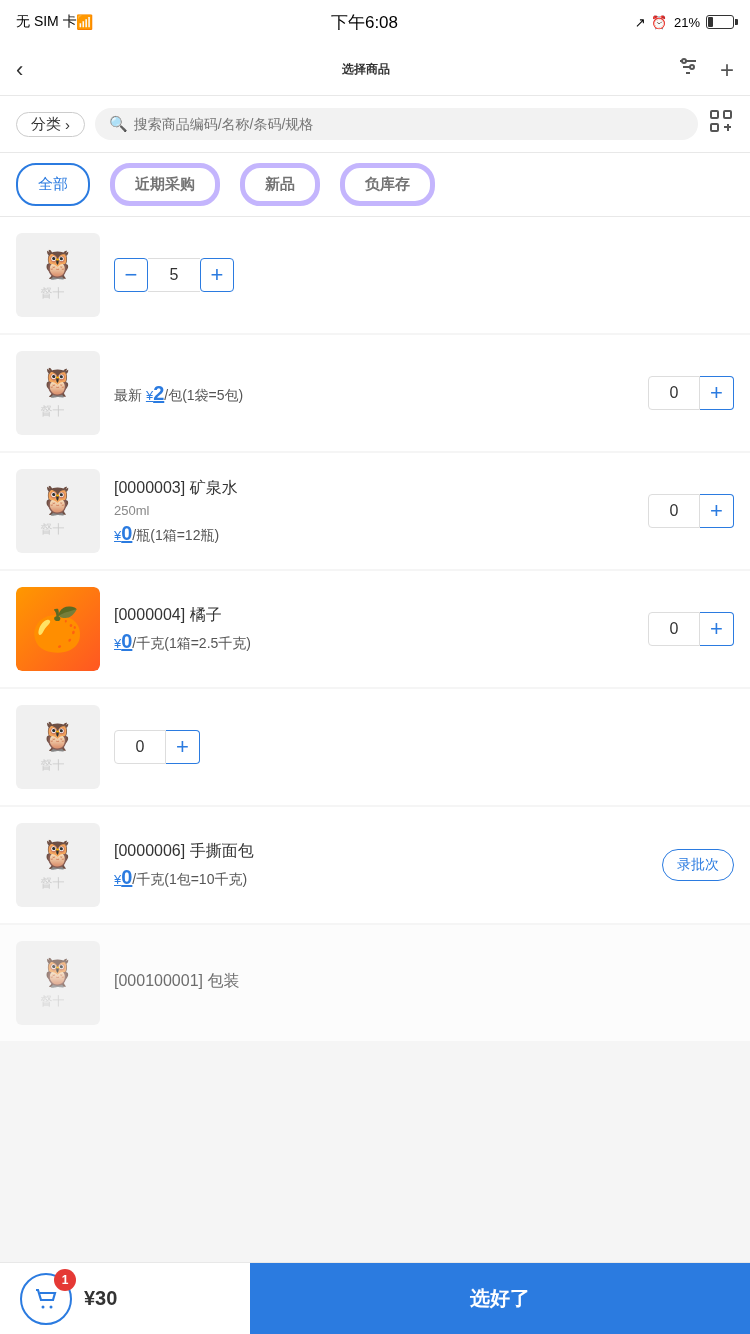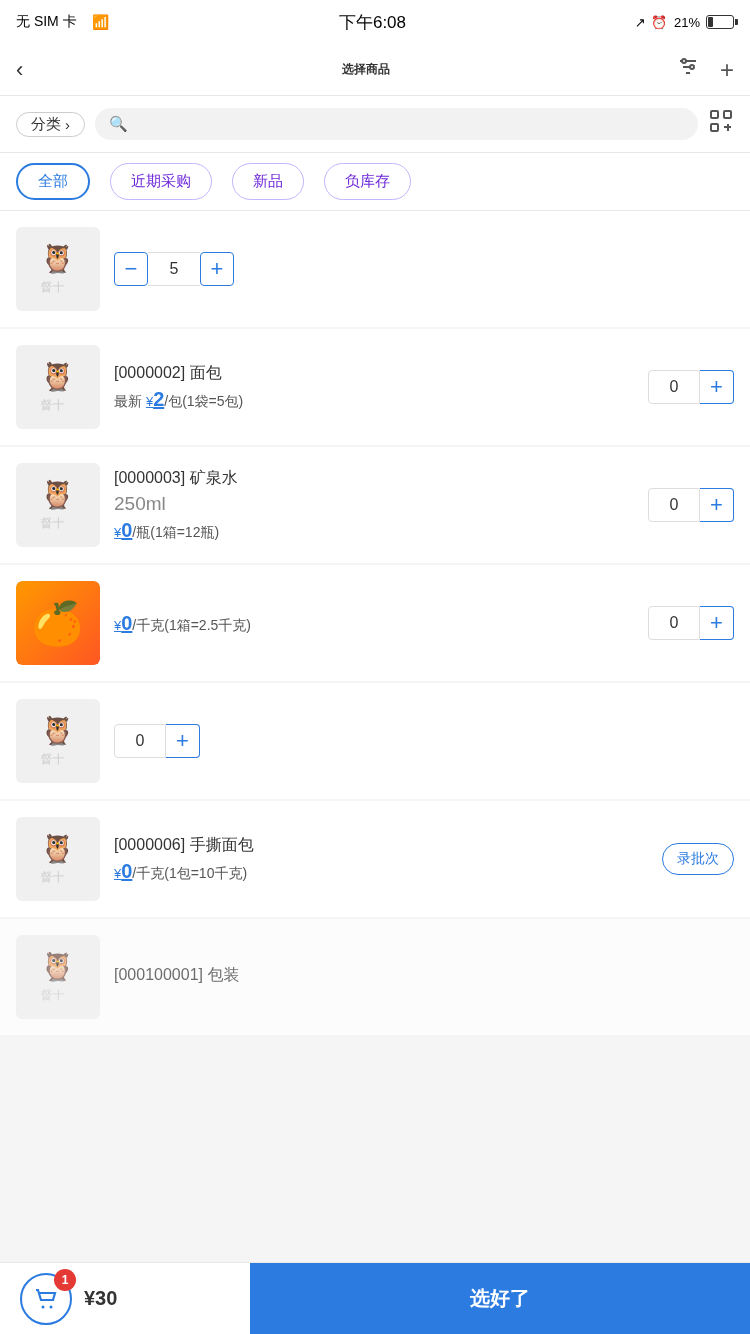--- a/index.html
+++ b/index.html
@@ -15,21 +15,21 @@
     
     .status-bar {
       background: #fff;
       height: 44px;
       display: flex;
       align-items: center;
       justify-content: space-between;
       padding: 0 16px;
       font-size: 15px;
     }
-    .status-left { display: flex; align-items: center; gap: 16px; font-size: 14px; text-align: center; }
+    .status-left { display: flex; align-items: center; gap: 0; font-size: 14px; text-align: center; }
     .status-center { font-size: 17px; font-weight: 500; }
     .status-right { display: flex; align-items: center; gap: 6px; font-size: 13px; }
     .battery-box {
       width: 28px; height: 14px; border: 1.5px solid #333; border-radius: 3px; position: relative; display: inline-flex; align-items: center; padding: 1px;
     }
     .battery-box::after {
       content: ''; position: absolute; right: -5px; top: 50%; transform: translateY(-50%);
       width: 3px; height: 6px; background: #333; border-radius: 0 1px 1px 0;
     }
     .battery-fill { height: 100%; width: 21%; background: #333; border-radius: 1px; }
@@ -96,24 +96,25 @@
       background: #fff;
       display: flex;
       padding: 10px 16px;
       gap: 20px;
       border-bottom: 1px solid #e8e8e8;
     }
     .tab-item {
       padding: 7px 20px;
       border-radius: 20px;
       font-size: 15px;
-      border: 1px solid #c4b5fd;
-      color: #6d28d9;
-      cursor: pointer;
-      background: #fff;
+      border: 5px solid #c4b5fd;
+      color: #737373;
+      cursor: pointer;
+      background: #fff;
+      font-weight: bold;
     }
     .tab-item.active {
       border: 2px solid #2b7be0;
       color: #2b7be0;
       font-weight: 500;
     }
 
     
     .product-list { background: #f5f5f5; padding-bottom: 80px; }
 
@@ -138,21 +139,21 @@
     }
     .product-img .owl-logo {
       color: #ccc;
       font-size: 28px;
       text-align: center;
       line-height: 1.2;
     }
     .owl-text { font-size: 12px; color: #ccc; margin-top: 4px; }
     .product-info { flex: 1; min-width: 0; }
     .product-name { font-size: 16px; color: #333; font-weight: 500; margin-bottom: 4px; }
-    .product-spec { font-size: 19px; color: #888; margin-bottom: 4px; }
+    .product-spec { font-size: 13px; color: #888; margin-bottom: 4px; }
     .product-price { font-size: 14px; color: #555; }
     .product-price .price-prefix { color: #555; }
     .product-price .yen { color: #2b7be0; font-size: 13px; text-decoration: underline; }
     .product-price .price-num { color: #2b7be0; font-size: 20px; font-weight: 600; text-decoration: underline; }
     .product-price .price-unit { color: #555; font-size: 14px; }
 
     .qty-control {
       display: flex;
       align-items: center;
       gap: 0;
@@ -318,20 +319,21 @@
   </div>
 </div>
 
 <div class="filter-bar">
   <button class="category-btn">
     <span>分类</span>
     <span>›</span>
   </button>
   <div class="search-box">
     <span class="search-icon-svg">🔍</span>
+    <input type="text" placeholder="搜索商品编码/名称/条码/规格" style="">
   </div>
   <span class="scan-icon">
     <svg width="26" height="26" viewBox="0 0 26 26" fill="none" stroke="#555" stroke-width="2">
       <rect x="3" y="3" width="7" height="7" rx="1"></rect>
       <rect x="16" y="3" width="7" height="7" rx="1"></rect>
       <rect x="3" y="16" width="7" height="7" rx="1"></rect>
       <line x1="16" y1="16" x2="16" y2="16"></line>
       <line x1="16" y1="19" x2="23" y2="19"></line>
       <line x1="20" y1="16" x2="20" y2="23"></line>
       <line x1="23" y1="16" x2="23" y2="16"></line>
@@ -363,21 +365,20 @@
   </div>
 
   <div class="product-item">
     <div class="product-img">
       <div>
         <div class="owl-logo">🦉</div>
         <div class="owl-text">督十</div>
       </div>
     </div>
     <div class="product-info">
-      <div class="product-name">[0000002] 面包</div>
       <div class="product-price">
         <span class="price-prefix">最新 </span><span class="yen">¥</span><span class="price-num">2</span><span class="price-unit">/包(1袋=5包)</span>
       </div>
     </div>
     <div class="qty-only-plus">
       <input class="qty-input-solo" type="text" value="0" style="">
       <button class="qty-btn-solo">+</button>
     </div>
   </div>
 
@@ -399,20 +400,21 @@
       <input class="qty-input-solo" type="text" value="0" style="">
       <button class="qty-btn-solo">+</button>
     </div>
   </div>
 
   <div class="product-item">
     <div class="product-img">
       <div class="orange-img">🍊</div>
     </div>
     <div class="product-info">
+      <div class="product-name">[0000004] 橘子</div>
       <div class="product-price">
         <span class="yen">¥</span><span class="price-num">0</span><span class="price-unit">/千克(1箱=2.5千克)</span>
       </div>
     </div>
     <div class="qty-only-plus">
       <input class="qty-input-solo" type="text" value="0" style="">
       <button class="qty-btn-solo">+</button>
     </div>
   </div>
 

